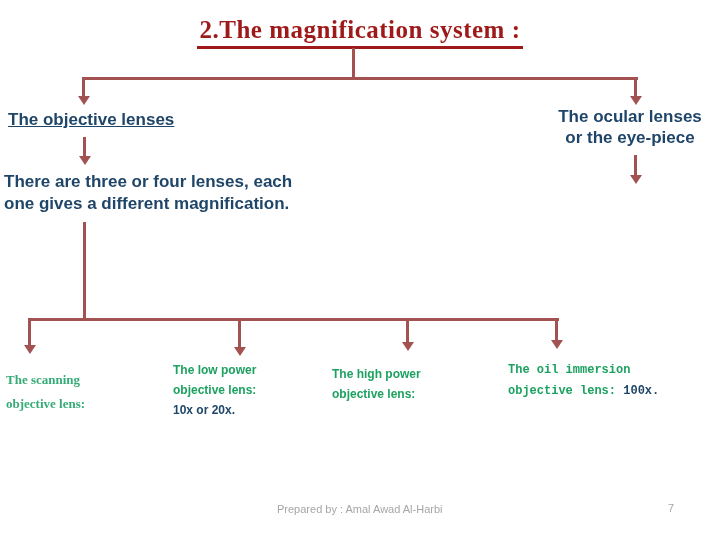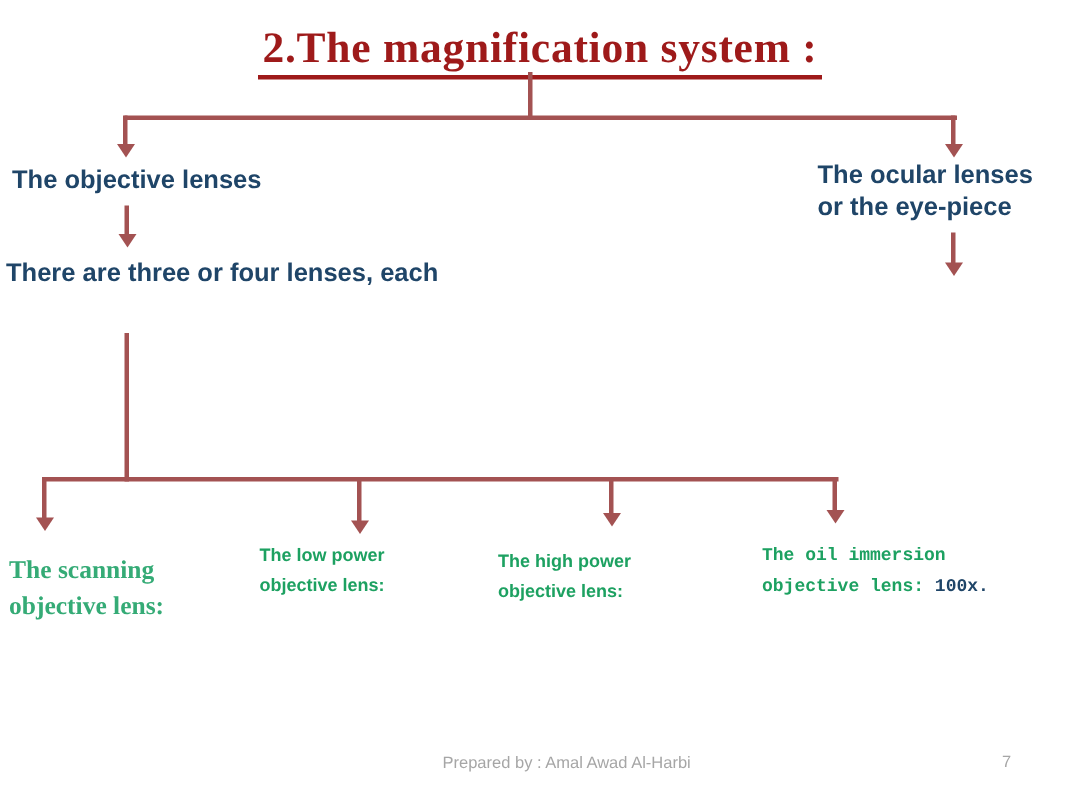--- a/index.html
+++ b/index.html
@@ -23,35 +23,35 @@
   .arrowhead{
     position:absolute;width:0;height:0;
     border-left:6px solid transparent;border-right:6px solid transparent;
     border-top:9px solid var(--line-red);
   }
   
   .title-wrap{position:absolute;top:16px;left:0;width:720px;text-align:center;}
   .title{
     display:inline-block;
     font-family:"Liberation Serif",serif;font-weight:bold;
-    font-size:29px;line-height:1.15;letter-spacing:.5px;
+    font-size:25px;line-height:1.15;letter-spacing:.5px;
     color:var(--title-red);
     border-bottom:3px solid var(--title-red);padding:0 3px 1px 3px;
   }
   .navy{color:var(--navy);}
   .green{color:var(--green);}
   .sans-bold{font-family:"Liberation Sans",sans-serif;font-weight:bold;}
   .label{position:absolute;font-size:17px;line-height:22px;}
-  .ocular{left:545px;top:106px;width:170px;text-align:left;line-height:21px;}
-  .objective{left:8px;top:109px;}
+  .ocular{left:545px;top:106px;width:170px;text-align:center;line-height:21px;}
+  .objective{left:8px;top:109px;text-decoration:underline;}
   .there-are{left:4px;top:171px;}
   .values{left:515px;top:194px;white-space:nowrap;}
   .lens-item{position:absolute;font-size:12px;line-height:20px;font-weight:bold;}
   .lens-item.serif{
-    font-family:"Liberation Serif",serif;font-size:17px;line-height:24px;
+    font-family:"Liberation Serif",serif;font-size:13px;line-height:24px;
   }
   .lens-item.serif .green{color:var(--green-light);}
   .footer-text{
     position:absolute;font-size:11px;color:var(--footer-gray);
     font-family:"Liberation Sans",sans-serif;
   }
 </style>
 </head>
 <body>
 
@@ -70,20 +70,21 @@
   <div class="vline" style="left:634px;top:77px;height:21px;"></div>
   <div class="arrowhead" style="left:630px;top:96px;"></div>
 
   <div class="label sans-bold navy objective">The objective lenses</div>
 
   <div class="vline" style="left:83px;top:137px;height:21px;"></div>
   <div class="arrowhead" style="left:79px;top:156px;"></div>
 
   <div class="label sans-bold navy there-are">
     <div>There are three or four lenses, each</div>
+    <div>one gives a different magnification.</div>
   </div>
 
   <div class="label sans-bold navy ocular">
     <div>The ocular lenses</div>
     <div>or the eye-piece</div>
   </div>
 
   <div class="vline" style="left:634px;top:155px;height:22px;"></div>
   <div class="arrowhead" style="left:630px;top:175px;"></div>
 
@@ -104,28 +105,29 @@
   <div class="arrowhead" style="left:551px;top:340px;"></div>
 
   <div class="lens-item serif" style="left:6px;top:368px;">
     <div class="green">The scanning</div>
     <div class="green">objective lens:</div>
   </div>
 
   <div class="lens-item" style="left:173px;top:360px;">
     <div class="green">The low power</div>
     <div class="green">objective lens:</div>
+    <div class="navy">10x or 20x.</div>
   </div>
 
   <div class="lens-item" style="left:332px;top:364px;">
     <div class="green">The high power</div>
     <div class="green">objective lens:</div>
   </div>
 
   <div class="lens-item" style="left:508px;top:360px;line-height:21px;font-family:Liberation Mono, monospace;">
     <div class="green">The oil immersion</div>
     <div><span class="green">objective lens:</span> <span class="navy">100x.</span></div>
   </div>
 
-  <div class="footer-text" style="left:277px;top:503px;margin-left:18px;">Prepared by : Amal Awad Al-Harbi</div>
+  <div class="footer-text" style="left:277px;top:503px;">Prepared by : Amal Awad Al-Harbi</div>
   <div class="footer-text" style="left:668px;top:502px;">7</div>
 
 </div>
 
 </body></html>

